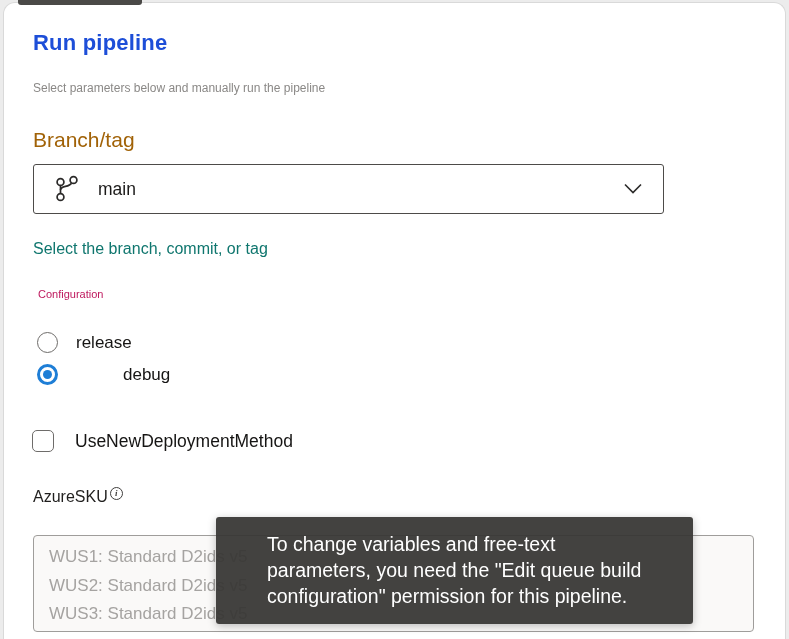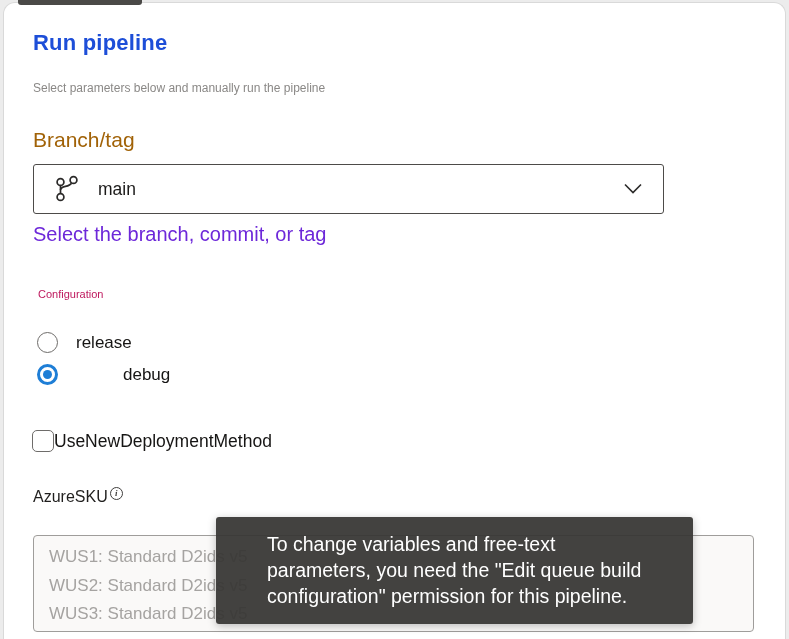--- a/index.html
+++ b/index.html
@@ -34,22 +34,22 @@
   }
   .combobox {
     position:absolute; left:33px; top:164px; width:631px; height:50px;
     border:1.5px solid #4d4b49; border-radius:3px; background:#fff;
     display:flex; align-items:center; cursor:pointer;
   }
   .combobox .git-icon { margin-left:20px; display:flex; }
   .combobox .value { margin-left:17px; font-size:17.5px; color:#1b1a19; }
   .combobox .chevron { position:absolute; right:20px; top:17px; }
   .helper-text {
-    position:absolute; left:33px; top:223px;
-    font-size:20px; color:#6d28d9;
+    position:absolute; left:33px; top:240px;
+    font-size:16px; color:#0f766e;
   }
   .config-label {
     position:absolute; left:38px; top:288px;
     font-size:11px; color:#be185d;
   }
   .radio-row {
     position:absolute; left:37px; display:flex; align-items:center; cursor:pointer;
   }
   .radio-row.r0 { top:332px; }
   .radio-row.r1 { top:364px;gap:47px; }
@@ -65,21 +65,21 @@
     background:var(--accent,#1e7ed6); left:3px; top:3px;
   }
   .radio-label { margin-left:18px; font-size:17px; color:#161514; }
   .checkbox-row {
     position:absolute; left:32px; top:430px; display:flex; align-items:center; cursor:pointer;
   }
   .checkbox-box {
     width:22px; height:22px; border:1.5px solid #6e6c6a; border-radius:5px;
     background:#fff; flex:none;
   }
-  .checkbox-label { font-size:17.5px; color:#161514; }
+  .checkbox-label { margin-left:21px; font-size:17.5px; color:#161514; }
   .sku-label-row { position:absolute; left:33px; top:487px; font-size:16px; color:#201f1e; }
   .info-icon {
     display:inline-block; width:13px; height:13px; border:1.2px solid #3f3e3d;
     border-radius:50%; font-size:9px; line-height:11px; text-align:center;
     color:#3f3e3d; vertical-align:6px; margin-left:2px;
     font-family:"Liberation Serif", serif; font-style:italic; font-weight:bold;
   }
   .listbox {
     position:absolute; left:33px; top:535px; width:721px; height:97px;
     background:#faf9f8; border:1px solid #9f9d9b; border-radius:4px;

